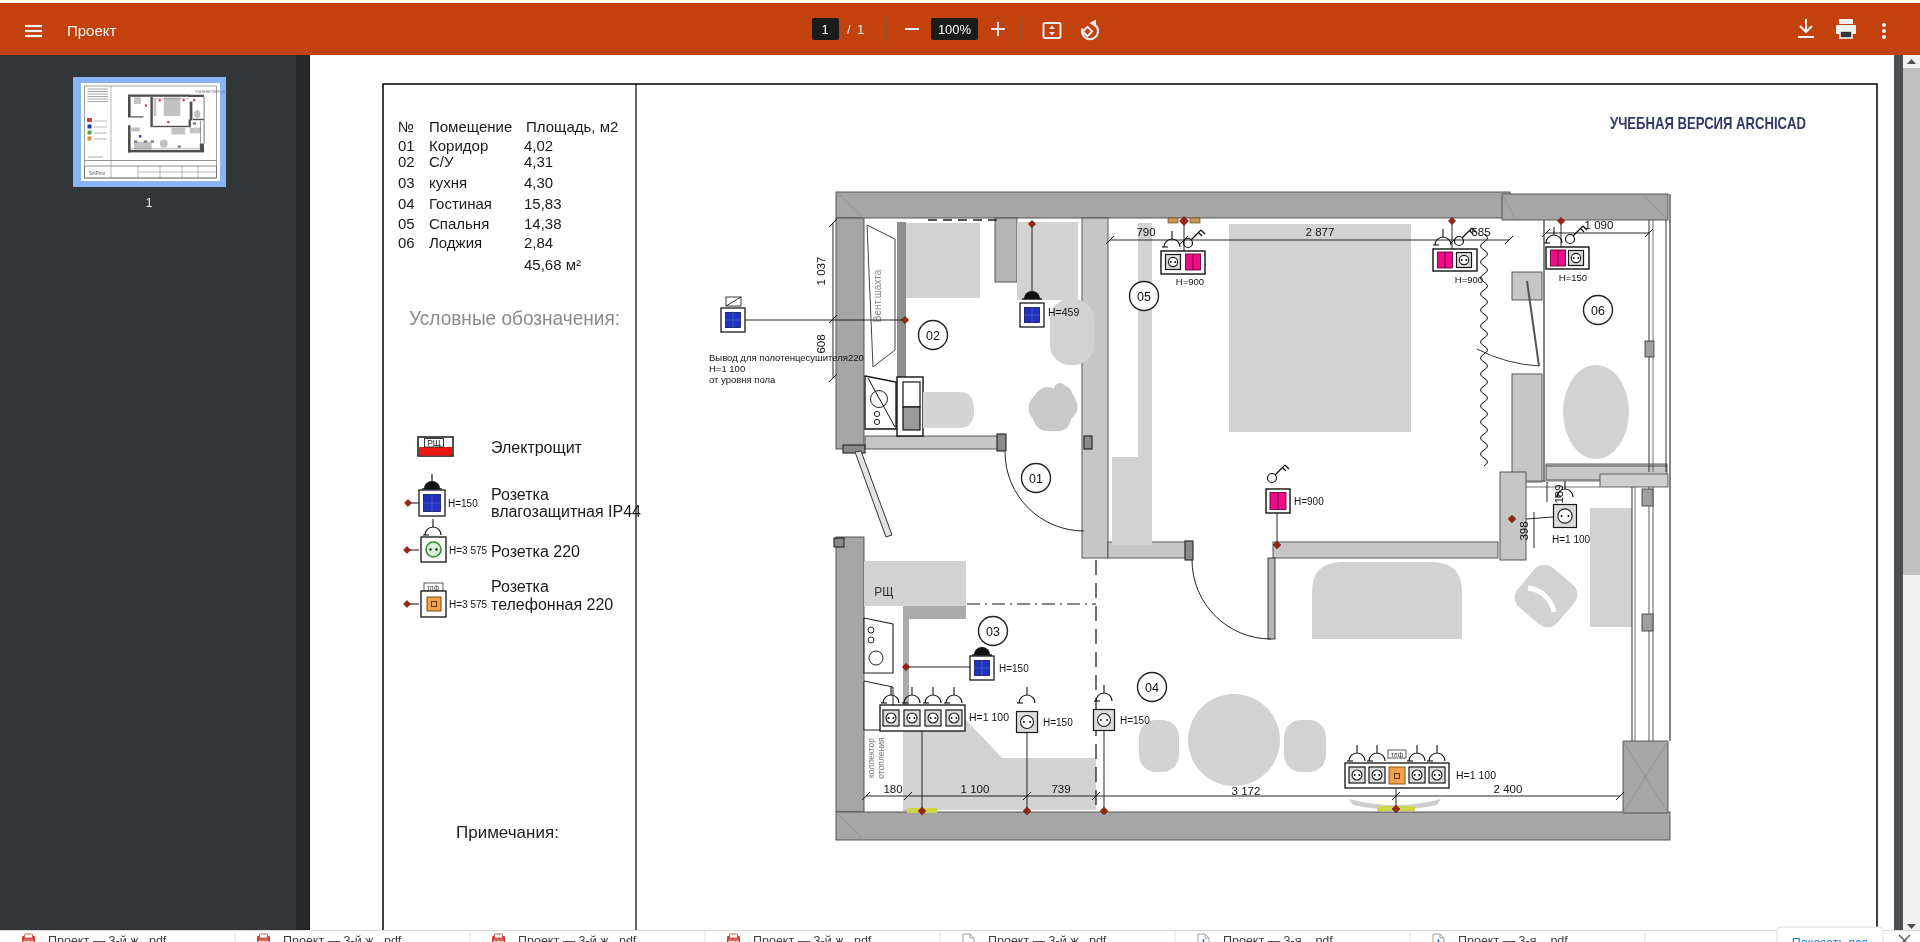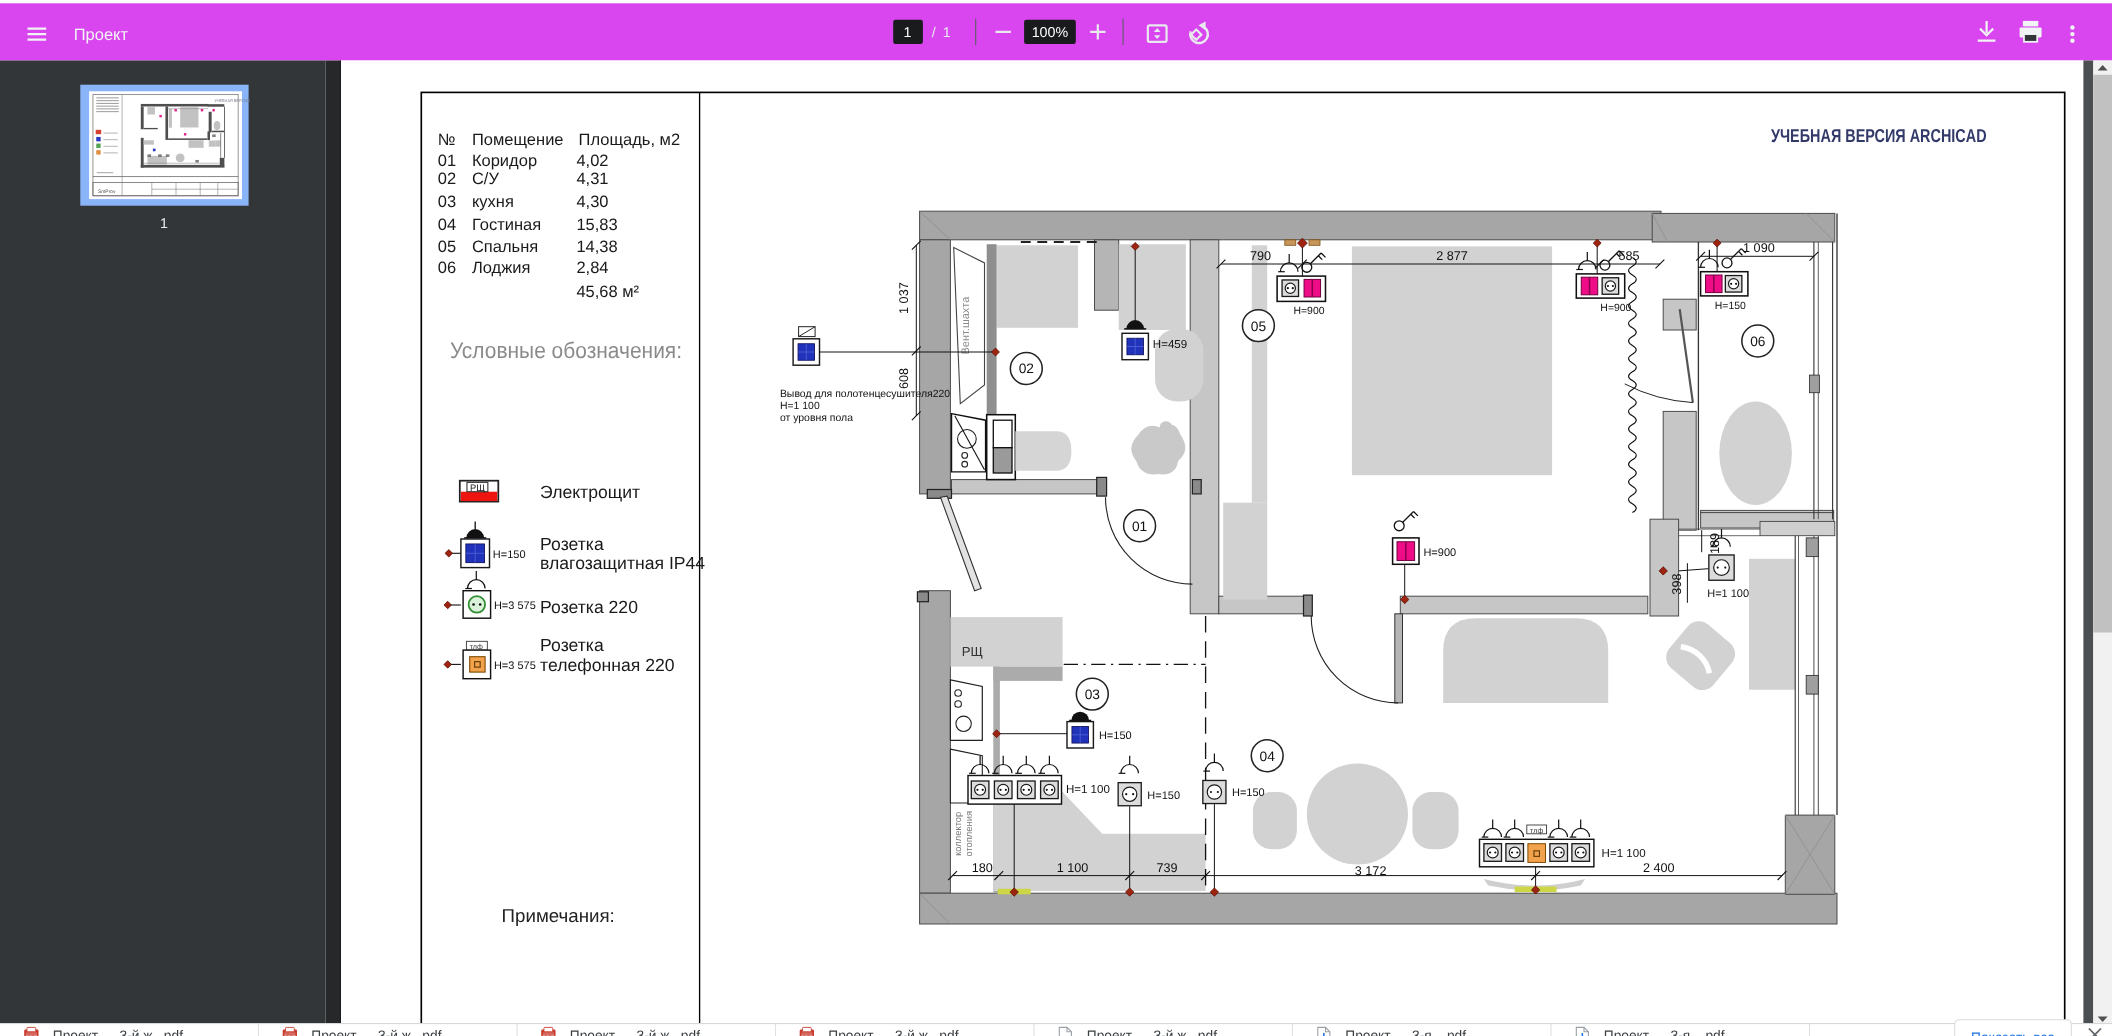--- a/index.html
+++ b/index.html
@@ -1,21 +1,21 @@
 <!DOCTYPE html>
 <html><head><meta charset="utf-8">
 <style>
 * { margin:0; padding:0; box-sizing:border-box; }
 html,body { width:1920px; height:942px; overflow:hidden; background:#fff;
   font-family:"Liberation Sans", sans-serif; }
 .abs { position:absolute; }
 </style></head>
 <body>
 <div class="abs" style="left:0;top:0;width:1920px;height:3px;background:#fff;"></div>
-<div class="abs" style="left:0;top:3px;width:1920px;height:52px;background:#d946ef;">
+<div class="abs" style="left:0;top:3px;width:1920px;height:52px;background:#c2410c;">
   <svg width="1920" height="52" viewBox="0 3 1920 52" style="position:absolute;left:0;top:0">
       <g stroke="#f1f3f4" stroke-width="2.2">
         <line x1="25" y1="26" x2="42" y2="26"></line>
         <line x1="25" y1="31" x2="42" y2="31"></line>
         <line x1="25" y1="36" x2="42" y2="36"></line>
       </g>
 <text x="67" y="36" font-size="15" fill="#f1f3f4">Проект</text>
 <rect x="812" y="18" width="27" height="22" rx="2" fill="#191b1c"></rect>
 <text x="825" y="34" font-size="13" fill="#fff" text-anchor="middle">1</text>
 <text x="847" y="34" font-size="13" fill="#e8eaed">/</text>

